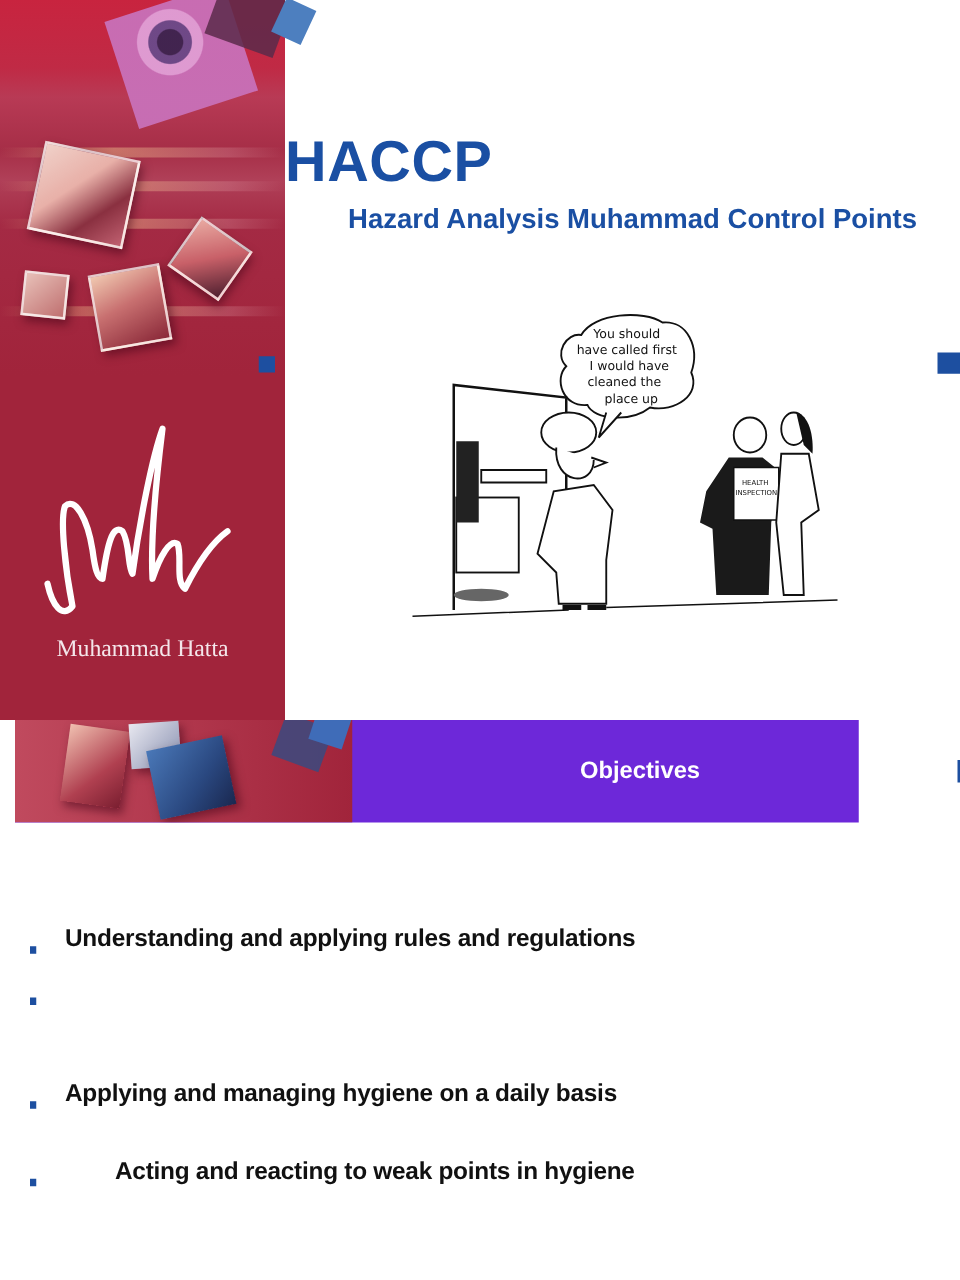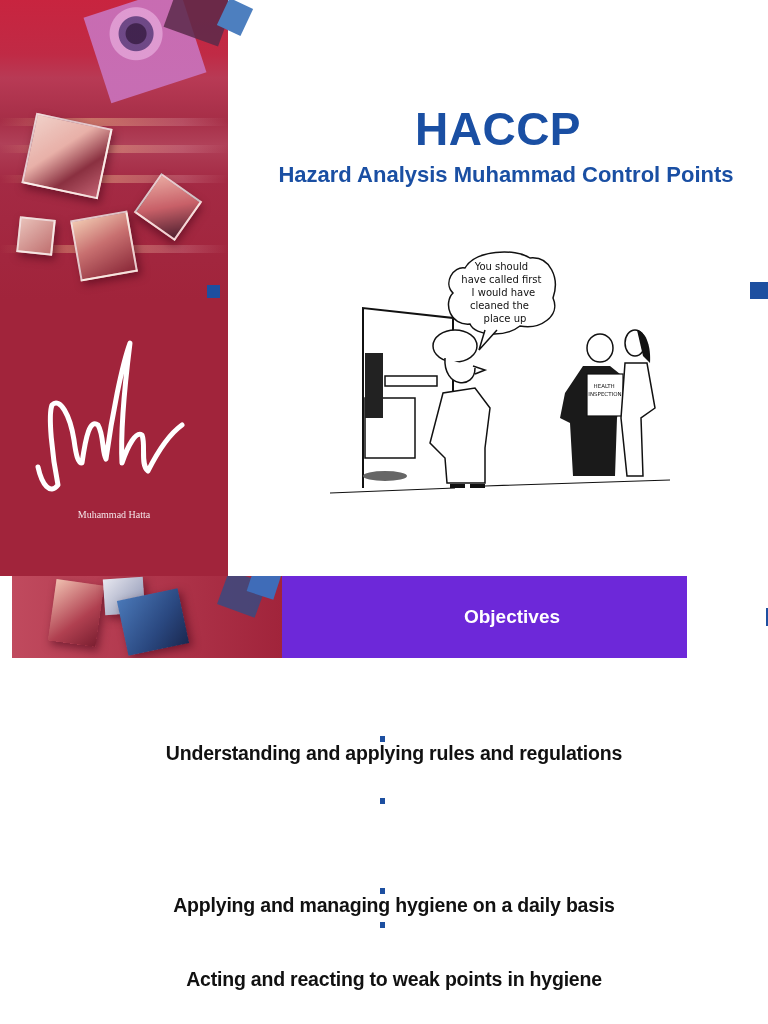--- a/index.html
+++ b/index.html
@@ -46,26 +46,26 @@
     background: #4d7fbf; transform: rotate(25deg);
   }
   .small-blue-sq {
     position: absolute; left: 207px; top: 285px; width: 13px; height: 13px; background: #1d4fa0;
   }
   .signature {
     position: absolute; left: 30px; top: 335px; width: 160px; height: 170px;
   }
   .author-name {
     position: absolute; left: 0; width: 228px; top: 509px; text-align: center;
-    color: #f4e6ea; font-family: "Liberation Serif", serif; font-size: 10px;
+    color: #f4e6ea; font-family: "Liberation Serif", serif; font-size: 19px;
   }
 
   
   .title-main {
-    position: absolute; left: 228px; width: 540px; top: 102px; text-align: center;
+    position: absolute; left: 228px; width: 540px; top: 102px; 
     color: #1a4fa3; font-weight: bold; font-size: 46px; letter-spacing: 0.5px;
   }
   .title-sub {
     position: absolute; left: 262px; width: 488px; top: 162px; text-align: center;
     color: #1a4fa3; font-weight: bold; font-size: 22px;
   }
   .right-blue-sq {
     position: absolute; left: 750px; top: 282px; width: 18px; height: 17px; background: #1d4fa0;
   }
   .cartoon {
@@ -82,21 +82,21 @@
   }
   .header-title {
     position: absolute; left: 400px; width: 200px; top: 30px; text-align: center;
     color: #ffffff; font-weight: bold; font-size: 19px;
   }
   .header-signature { position: absolute; left: 680px; top: 8px; width: 62px; height: 66px; }
   .header-blue-sq { position: absolute; left: 754px; top: 32px; width: 14px; height: 18px; background: #1d4fa0; }
 
   .objectives { position: absolute; left: 0; top: 0; width: 768px; }
   .obj-item {
-    position: absolute; left: 24px; width: 740px; display: flex; align-items: center; flex-direction: column;
+    position: absolute; left: 24px; width: 740px; display: flex; align-items: flex-end;
   }
   .bullet { width: 5px; height: 6px; background: #1d4fa0; margin-right: 23px; margin-top: -4px; }
   .obj-text { color: #111111; font-weight: bold; font-size: 19.5px; letter-spacing: -0.2px; }
 </style>
 </head>
 <body>
 
 <section id="slide1" class="slide">
   <div class="left-panel">
     <div class="collage">
@@ -183,21 +183,21 @@
   </div>
 
   <div class="objectives">
     <div class="obj-item" style="top:164px;">
       <span class="bullet"></span>
       <span class="obj-text">Understanding and applying rules and regulations</span>
     </div>
     <div class="obj-item" style="top:226px;">
       <span class="bullet"></span>
     </div>
-    <div class="obj-item" style="top:288px;margin-top:28px;">
+    <div class="obj-item" style="top:288px;">
       <span class="bullet"></span>
       <span class="obj-text">Applying and managing hygiene on a daily basis</span>
     </div>
     <div class="obj-item" style="top:350px;gap:40px;">
       <span class="bullet"></span>
       <span class="obj-text">Acting and reacting to weak points in hygiene</span>
     </div>
   </div>
 </section>
 

